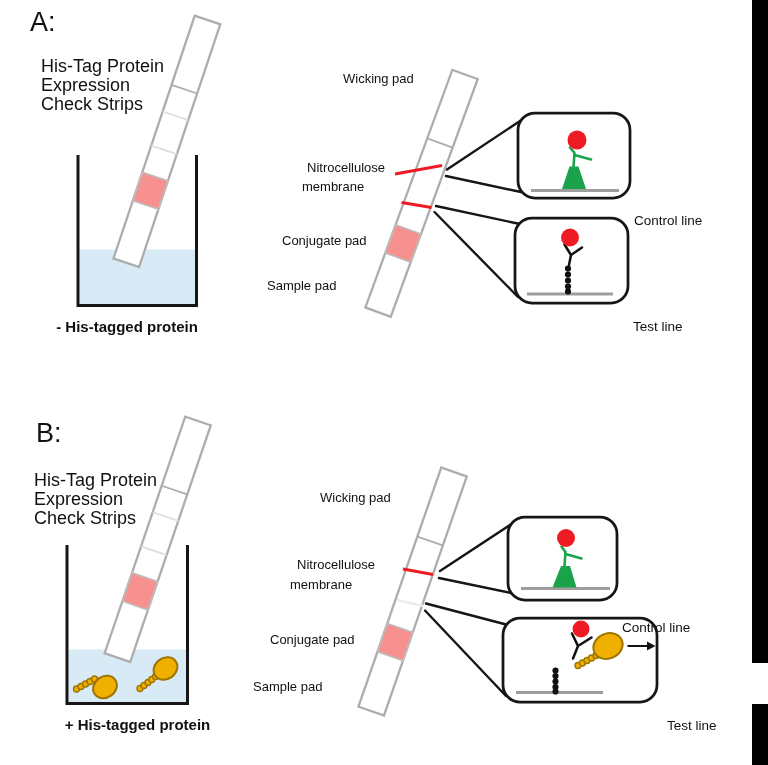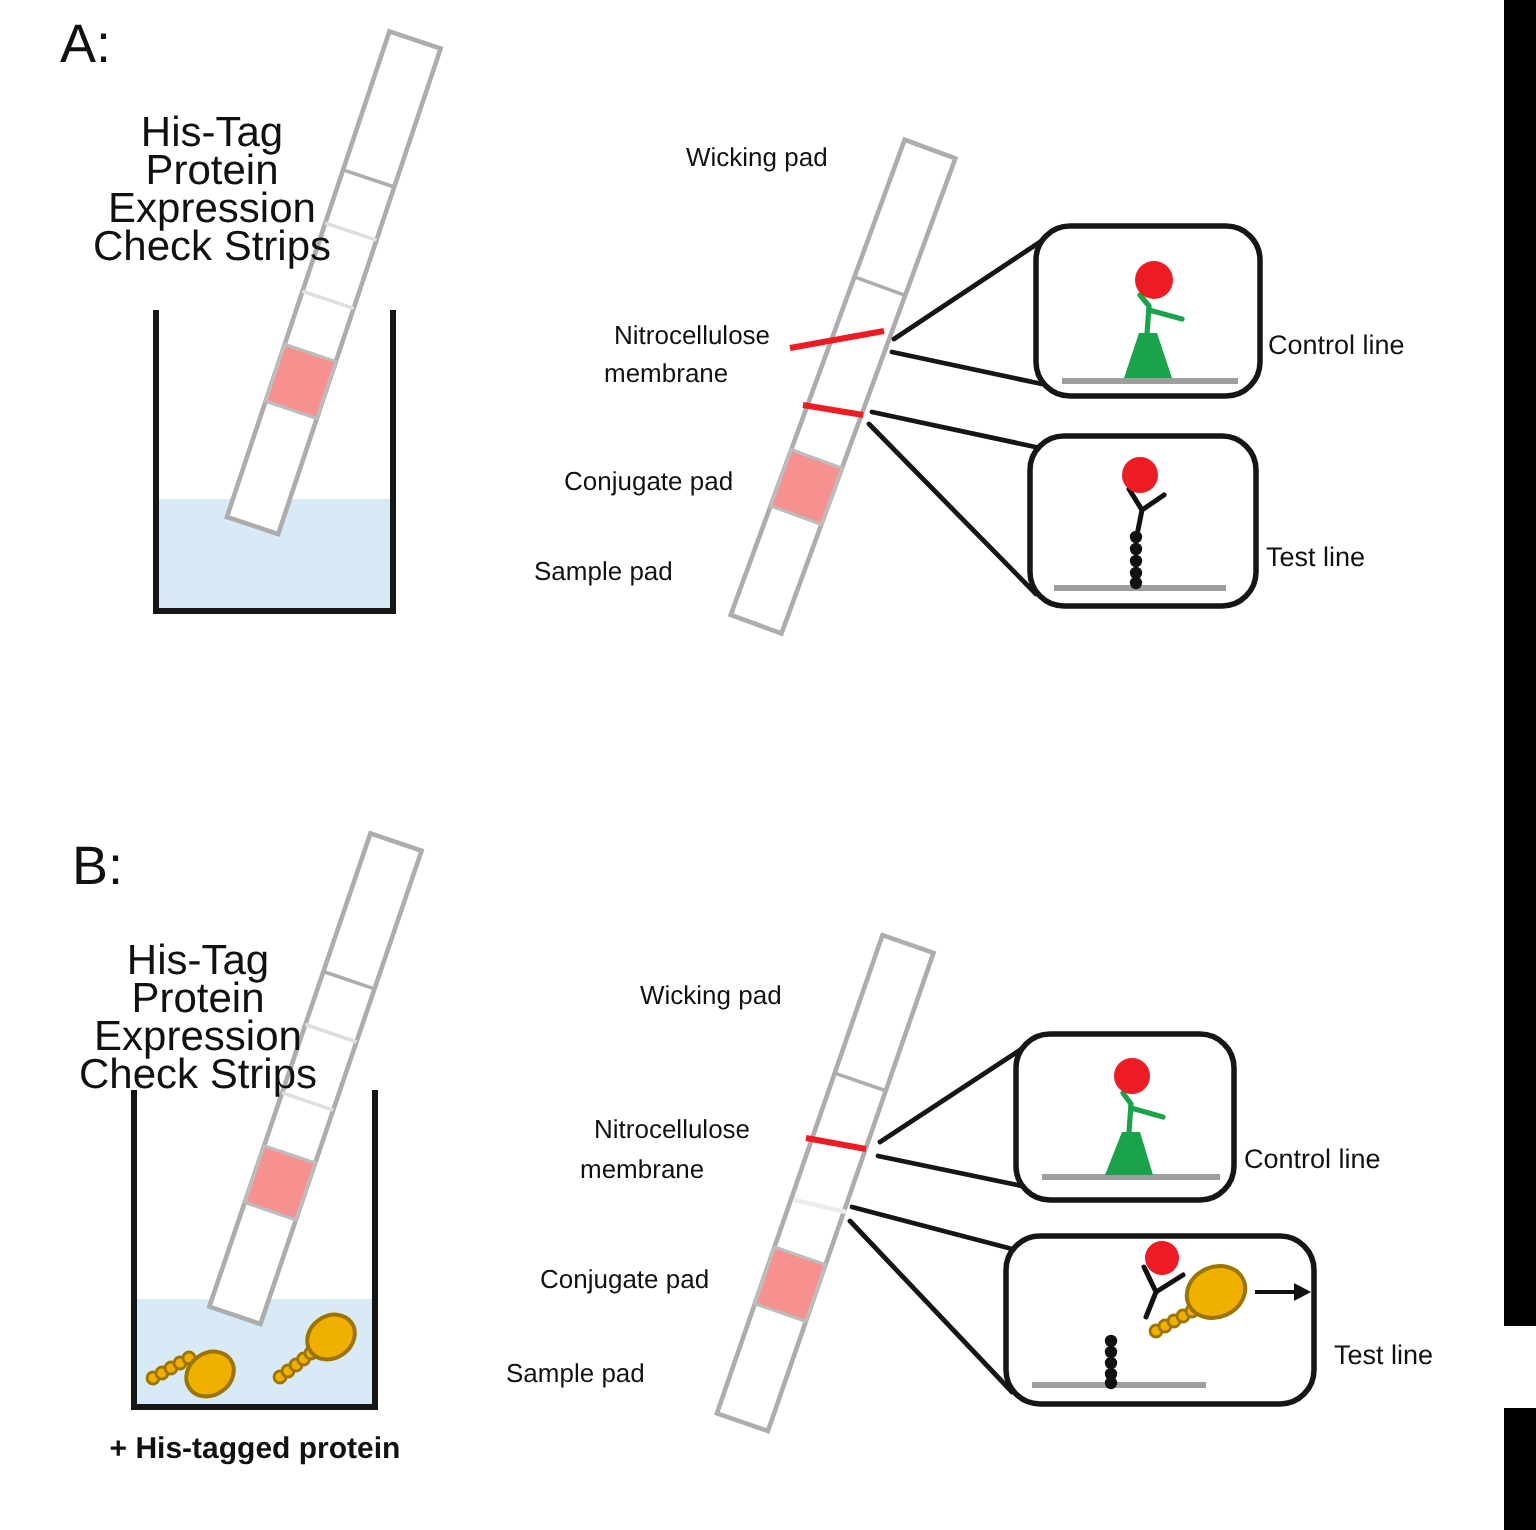--- a/index.html
+++ b/index.html
@@ -1,24 +1,24 @@
 <!DOCTYPE html>
 <html><head>
 <meta charset="utf-8">
 <style>
   html,body{margin:0;padding:0;background:#fff;}
   #figure{position:relative;width:768px;height:765px;background:#fff;overflow:hidden;
           font-family:"Liberation Sans",sans-serif;color:#111;}
   #gfx{position:absolute;left:0;top:0;}
   .txt{position:absolute;white-space:nowrap;color:#111;}
   .panel-letter{font-size:27px;line-height:28px;}
-  .caption{width:130px;text-align:center;font-size:21px;line-height:19px;white-space:normal;}
+  .caption{width:130px;text-align:left;font-size:18px;line-height:19px;white-space:normal;}
   .beaker-caption{text-align:center;font-weight:bold;font-size:15px;}
   .striplabel{width:100px;font-size:13px;line-height:14px;}
-  .calloutlabel{font-size:13.5px;}
+  .calloutlabel{font-size:13.5px;margin-top:48px;}
 </style>
 </head>
 <body>
 
 <div id="figure">
 
 <svg id="gfx" width="768" height="765" viewBox="0 0 768 765">
 
   <rect x="79.5" y="249.5" width="115.5" height="55" fill="#d9eaf7"></rect>
 
@@ -152,37 +152,38 @@
   <rect x="752" y="0" width="16" height="663" fill="#000"></rect>
   <rect x="752" y="704" width="16" height="61" fill="#000"></rect>
 </svg>
 
   <div class="txt panel-letter" style="left:30px;top:8px;">A:</div>
   <div class="txt caption" style="left:41px;top:57px;">
     <div>His-Tag Protein</div>
     <div>Expression</div>
     <div>Check Strips</div>
   </div>
+  <div class="txt beaker-caption" style="left:47px;top:318px;width:160px;">- His-tagged protein</div>
 
   <div class="txt striplabel" style="left:343px;top:72px;">Wicking pad</div>
   <div class="txt striplabel" style="left:307px;top:161px;">Nitrocellulose</div>
   <div class="txt striplabel" style="left:302px;top:180px;">membrane</div>
   <div class="txt striplabel" style="left:282px;top:234px;">Conjugate pad</div>
   <div class="txt striplabel" style="left:267px;top:279px;">Sample pad</div>
 
   <div class="txt calloutlabel" style="left:634px;top:165px;">Control line</div>
   <div class="txt calloutlabel" style="left:633px;top:271px;">Test line</div>
 
   <div class="txt panel-letter" style="left:36px;top:419px;">B:</div>
   <div class="txt caption" style="left:34px;top:471px;">
     <div>His-Tag Protein</div>
     <div>Expression</div>
     <div>Check Strips</div>
   </div>
-  <div class="txt beaker-caption" style="left:45px;top:716px;width:165px;">+ His-tagged protein</div>
+  <div class="txt beaker-caption" style="left:55px;top:716px;width:165px;">+ His-tagged protein</div>
 
   <div class="txt striplabel" style="left:320px;top:491px;">Wicking pad</div>
   <div class="txt striplabel" style="left:297px;top:558px;">Nitrocellulose</div>
   <div class="txt striplabel" style="left:290px;top:578px;">membrane</div>
   <div class="txt striplabel" style="left:270px;top:633px;">Conjugate pad</div>
   <div class="txt striplabel" style="left:253px;top:680px;">Sample pad</div>
 
   <div class="txt calloutlabel" style="left:622px;top:572px;">Control line</div>
   <div class="txt calloutlabel" style="left:667px;top:670px;">Test line</div>
 

